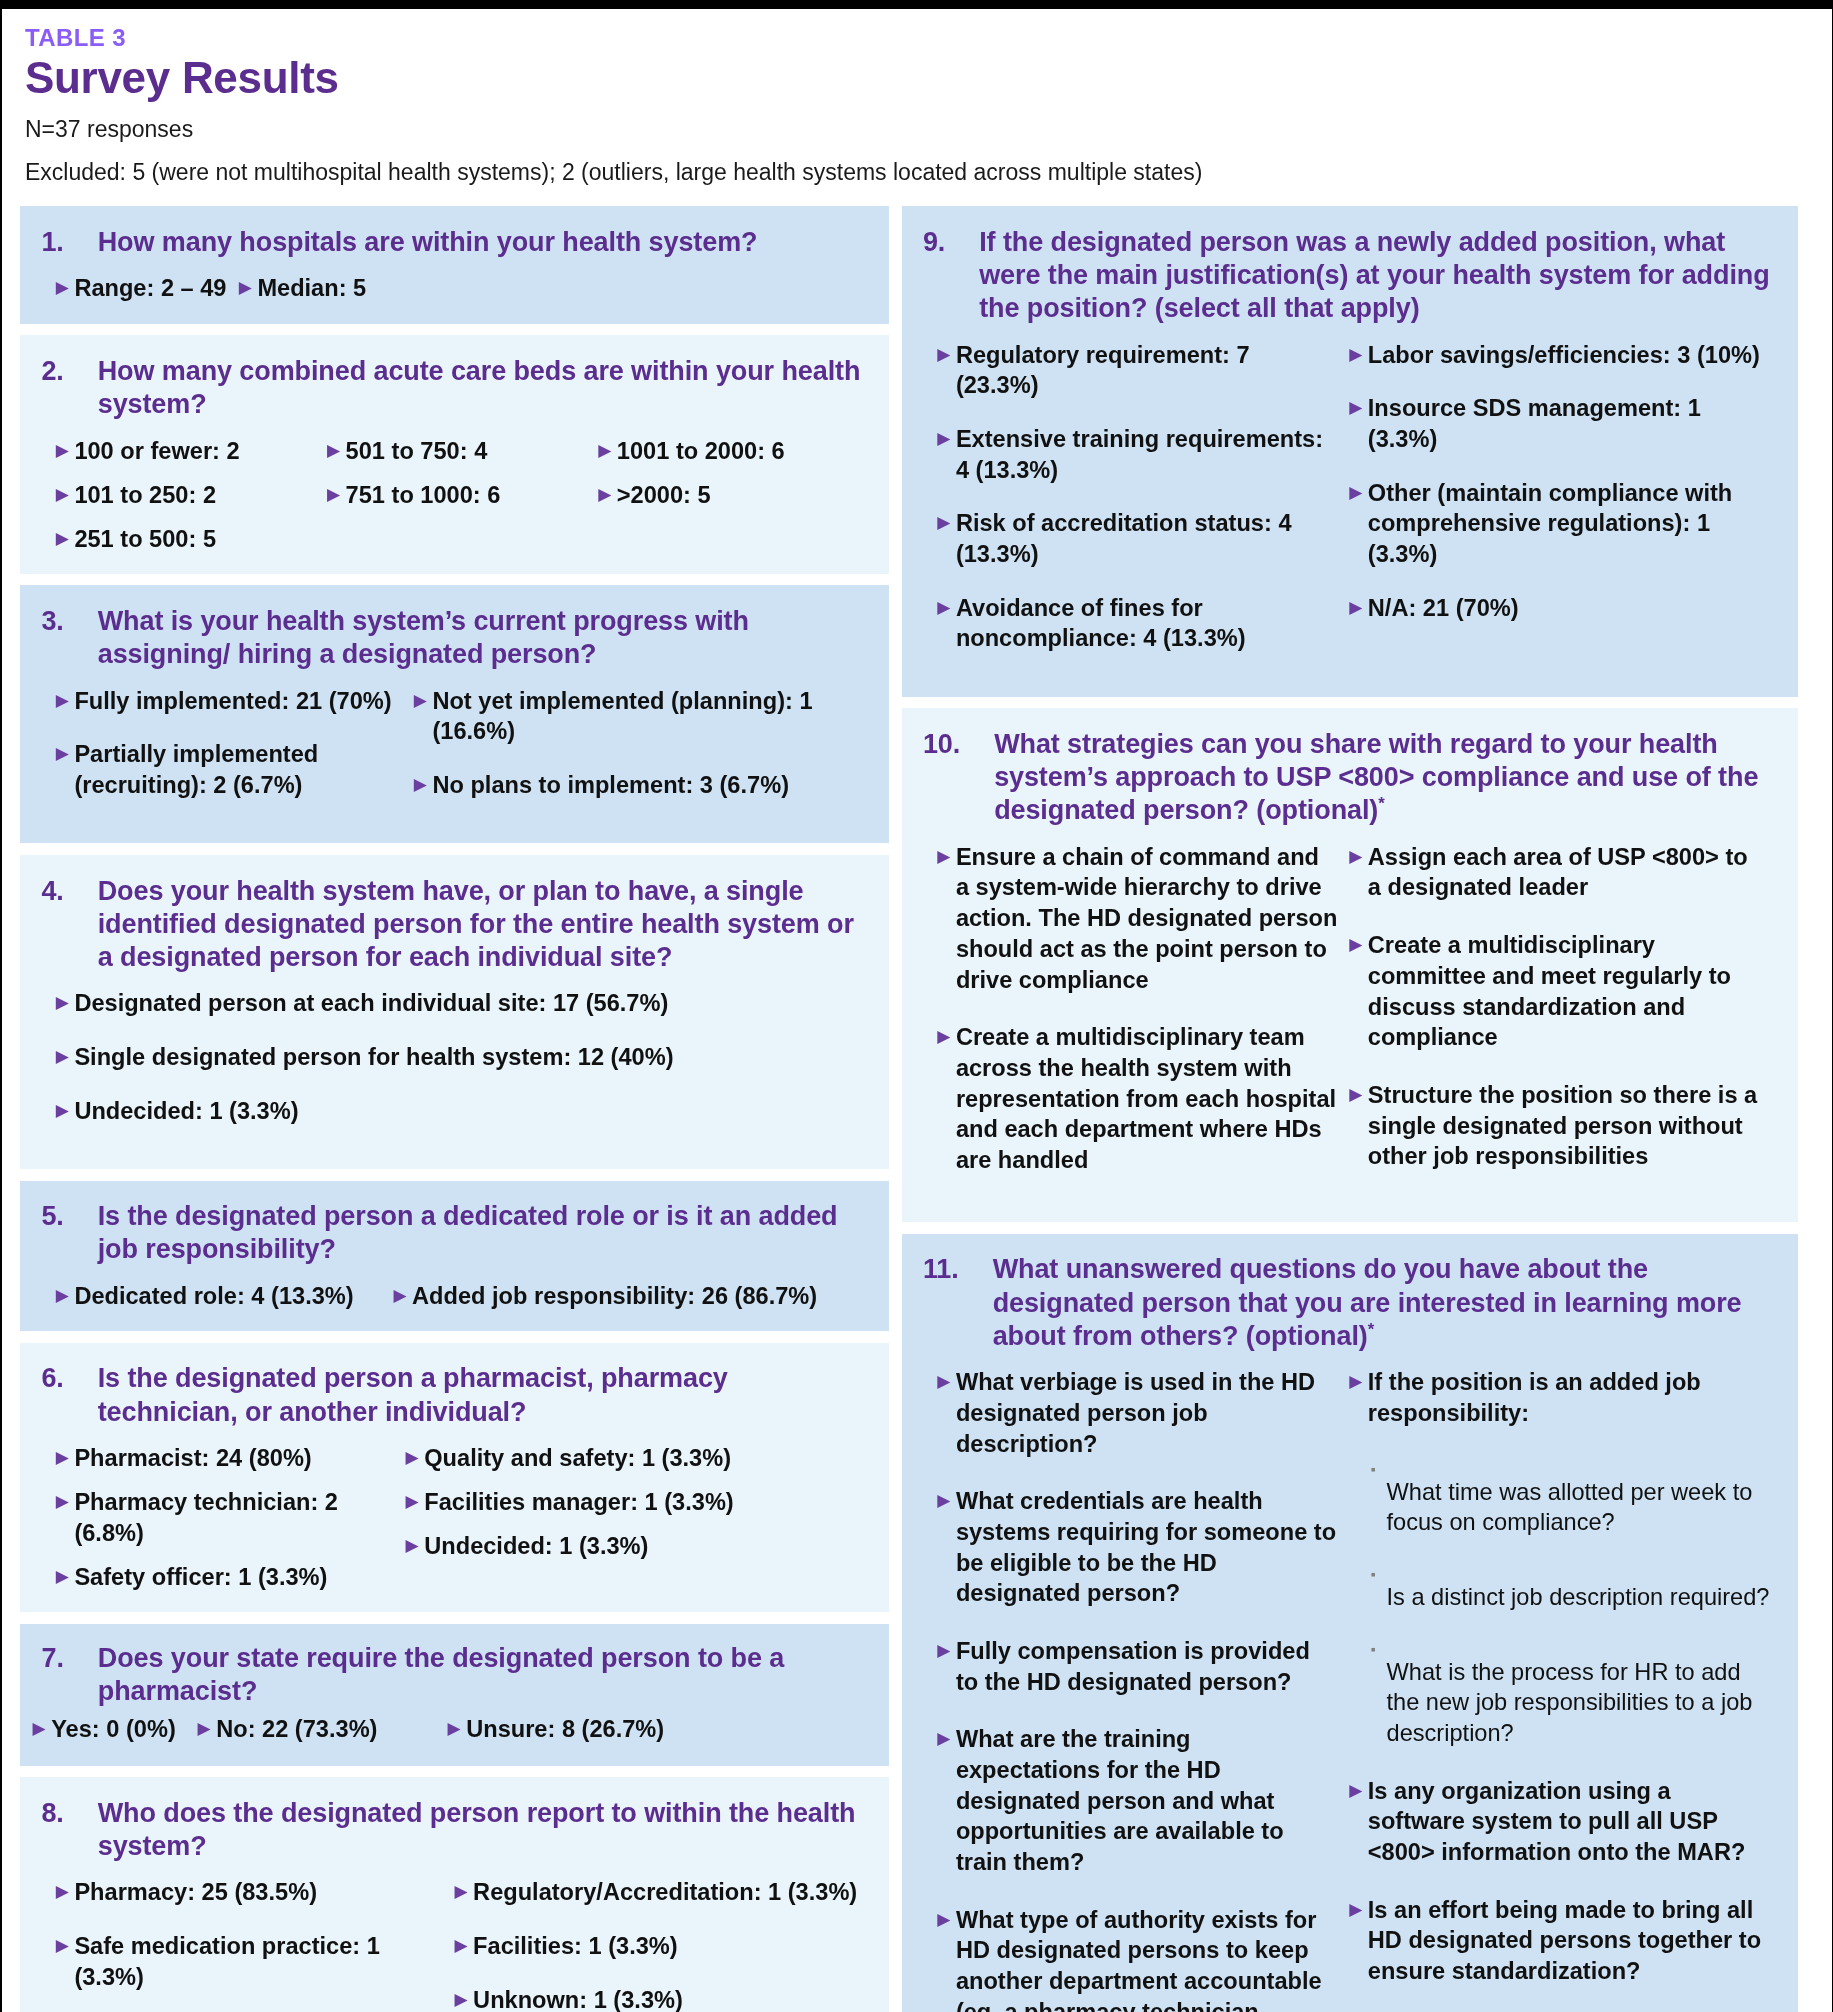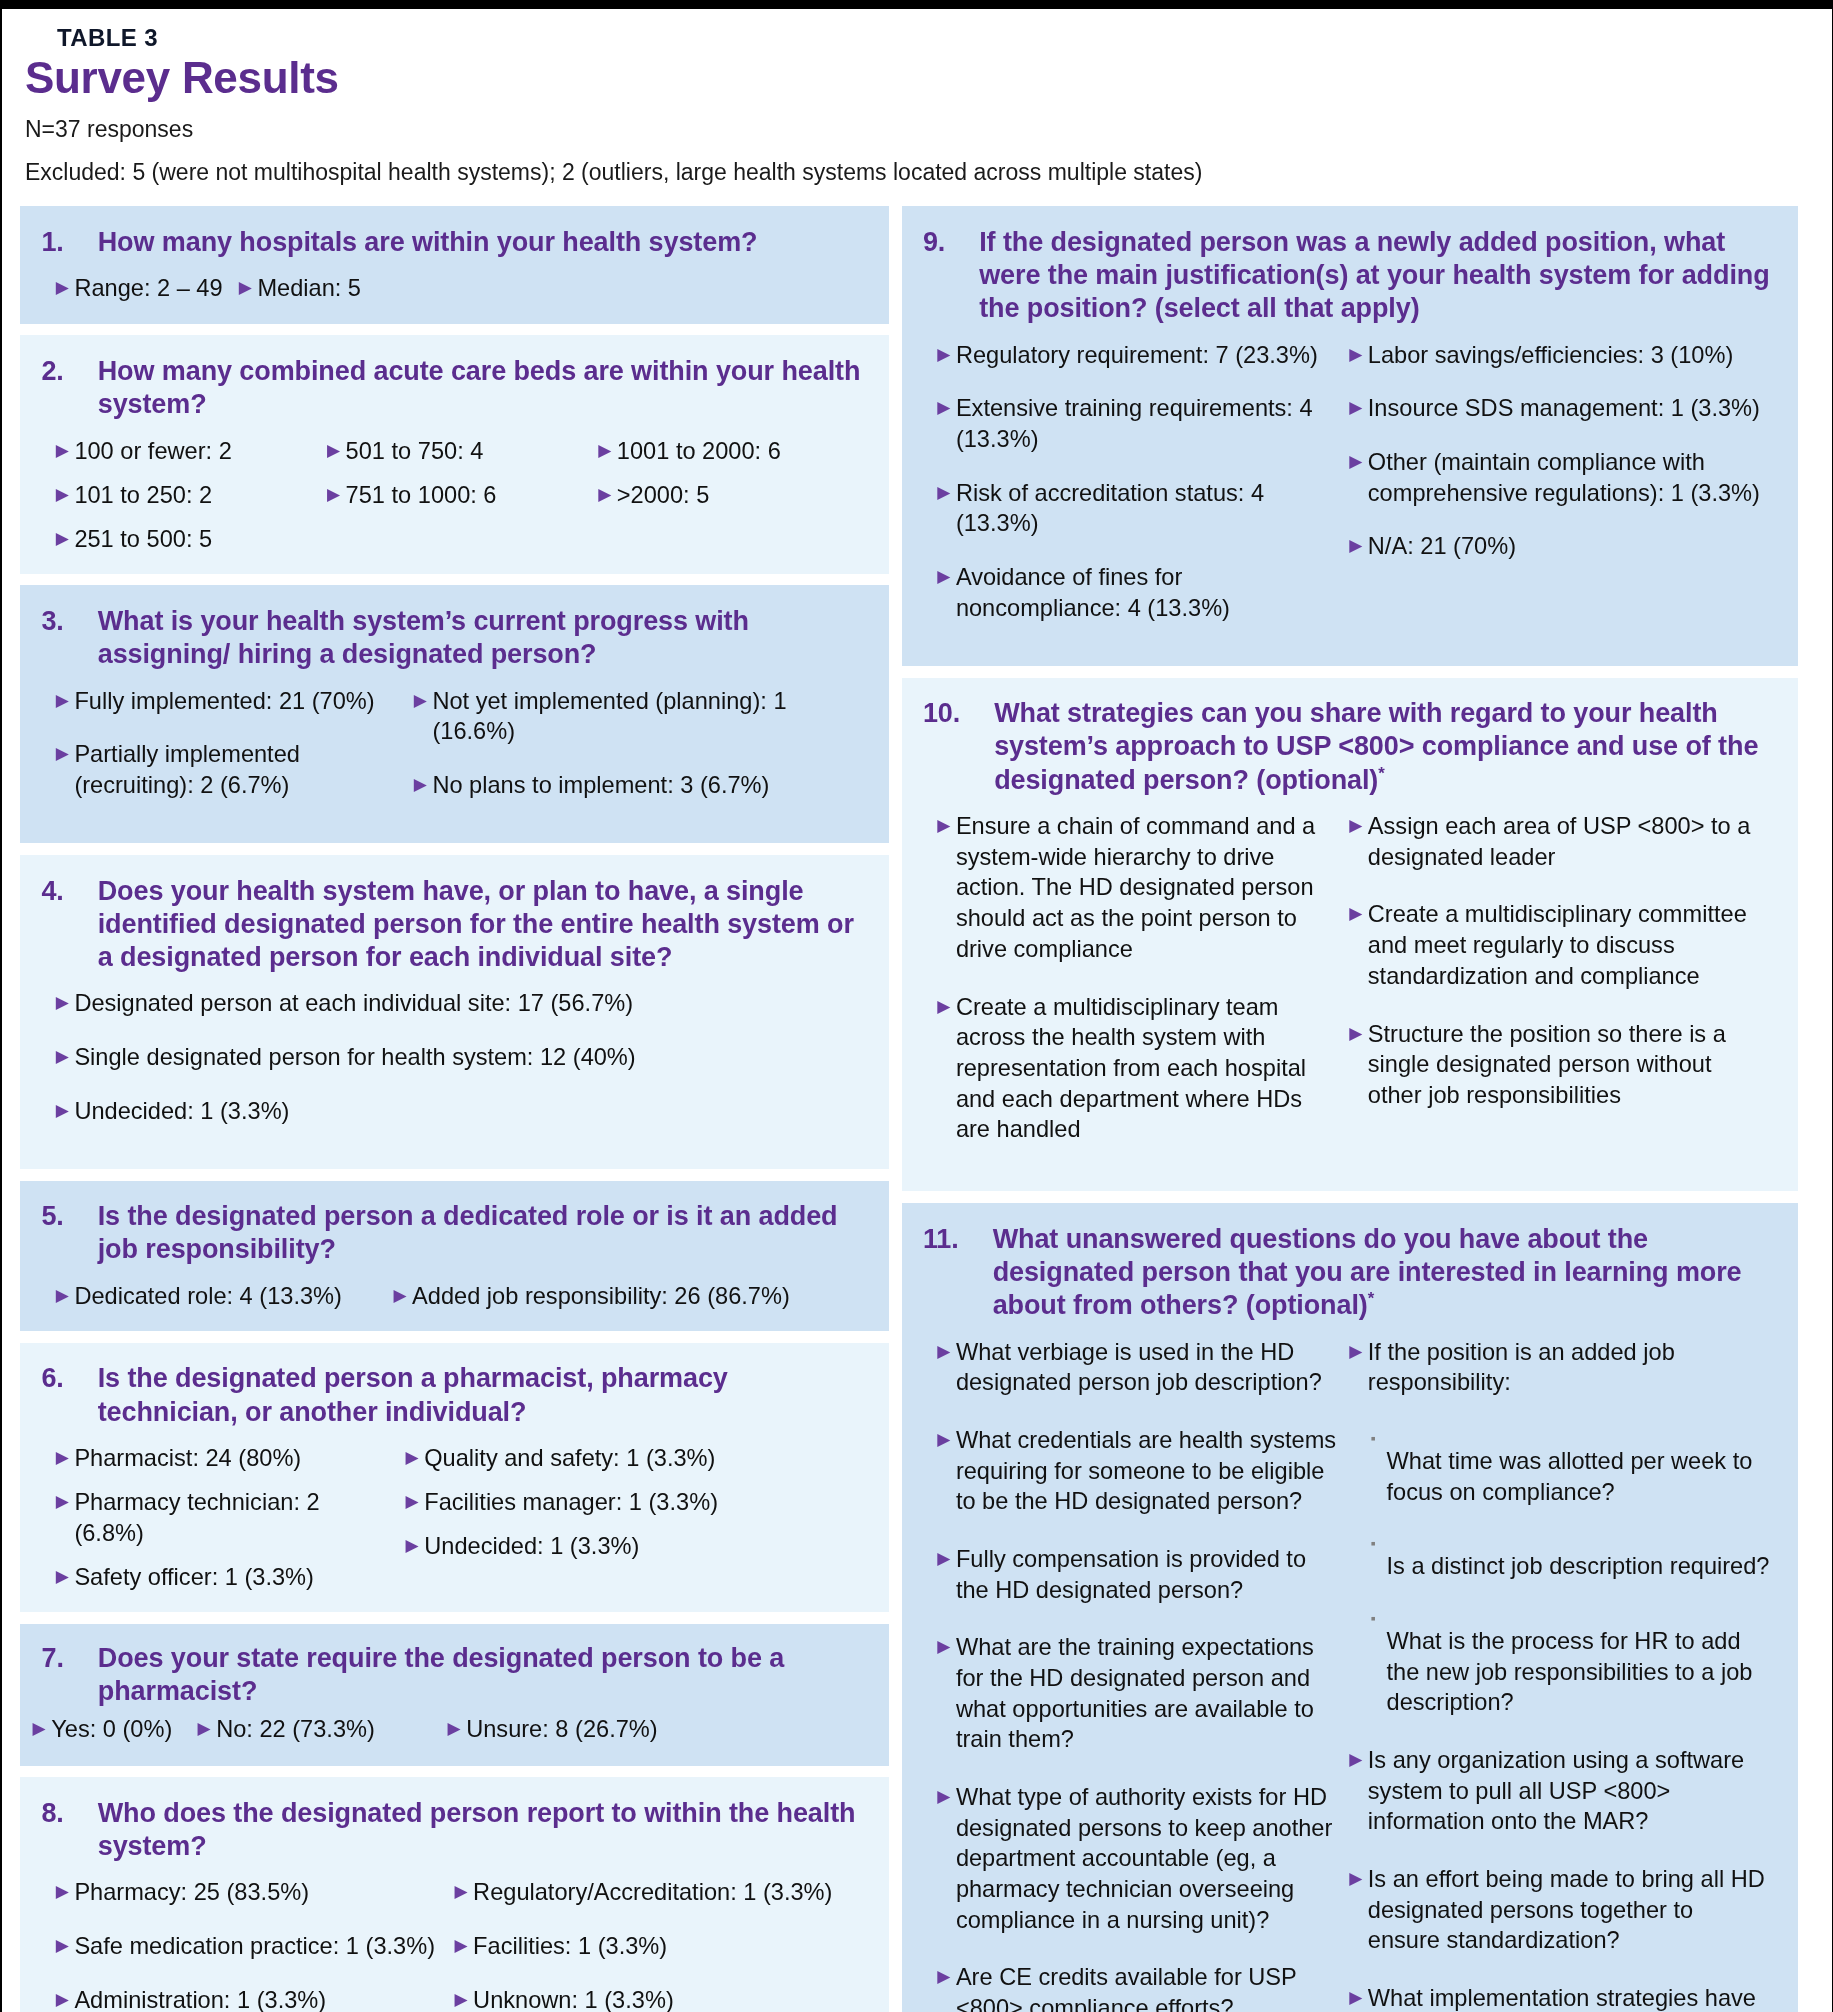--- a/index.html
+++ b/index.html
@@ -26,23 +26,22 @@
   }
 
   
   .header {
     padding: 16px 23px 5.3px 23px;
   }
   .table-kicker {
     font-size: 24px;
     font-weight: bold;
     letter-spacing: 0.4px;
-    color: #0f172a;
+    color: #8b5cf6;
     line-height: 1.1;
-    margin-left: 32px;
   }
   .table-title {
     font-size: 44px;
     font-weight: bold;
     color: #5b2d8e;
     line-height: 1.12;
     margin-top: 1.8px;
     letter-spacing: -0.3px;
   }
   .header-note {
@@ -129,21 +128,21 @@
   .bullet-item:last-child { margin-bottom: 0; }
 
   .bullet-item .marker {
     flex: 0 0 auto;
     width: 18.7px;
     color: #6b3fa0;
     font-size: 17px;
     line-height: 1.78;
     text-align: left;
   }
-  .bullet-item .btext { flex: 1 1 auto; }
+  .bullet-item .btext { flex: 1 1 auto; font-weight: bold; }
   .roomy .bullet-item { margin-bottom: 23px; }
   .loose .bullet-item { margin-bottom: 27px; }
 
   
   .sub-list { margin-left: 21.4px; margin-top: 13.4px; }
   .sub-item {
     display: flex;
     align-items: flex-start;
     font-size: 23.6px;
     line-height: 1.30;

